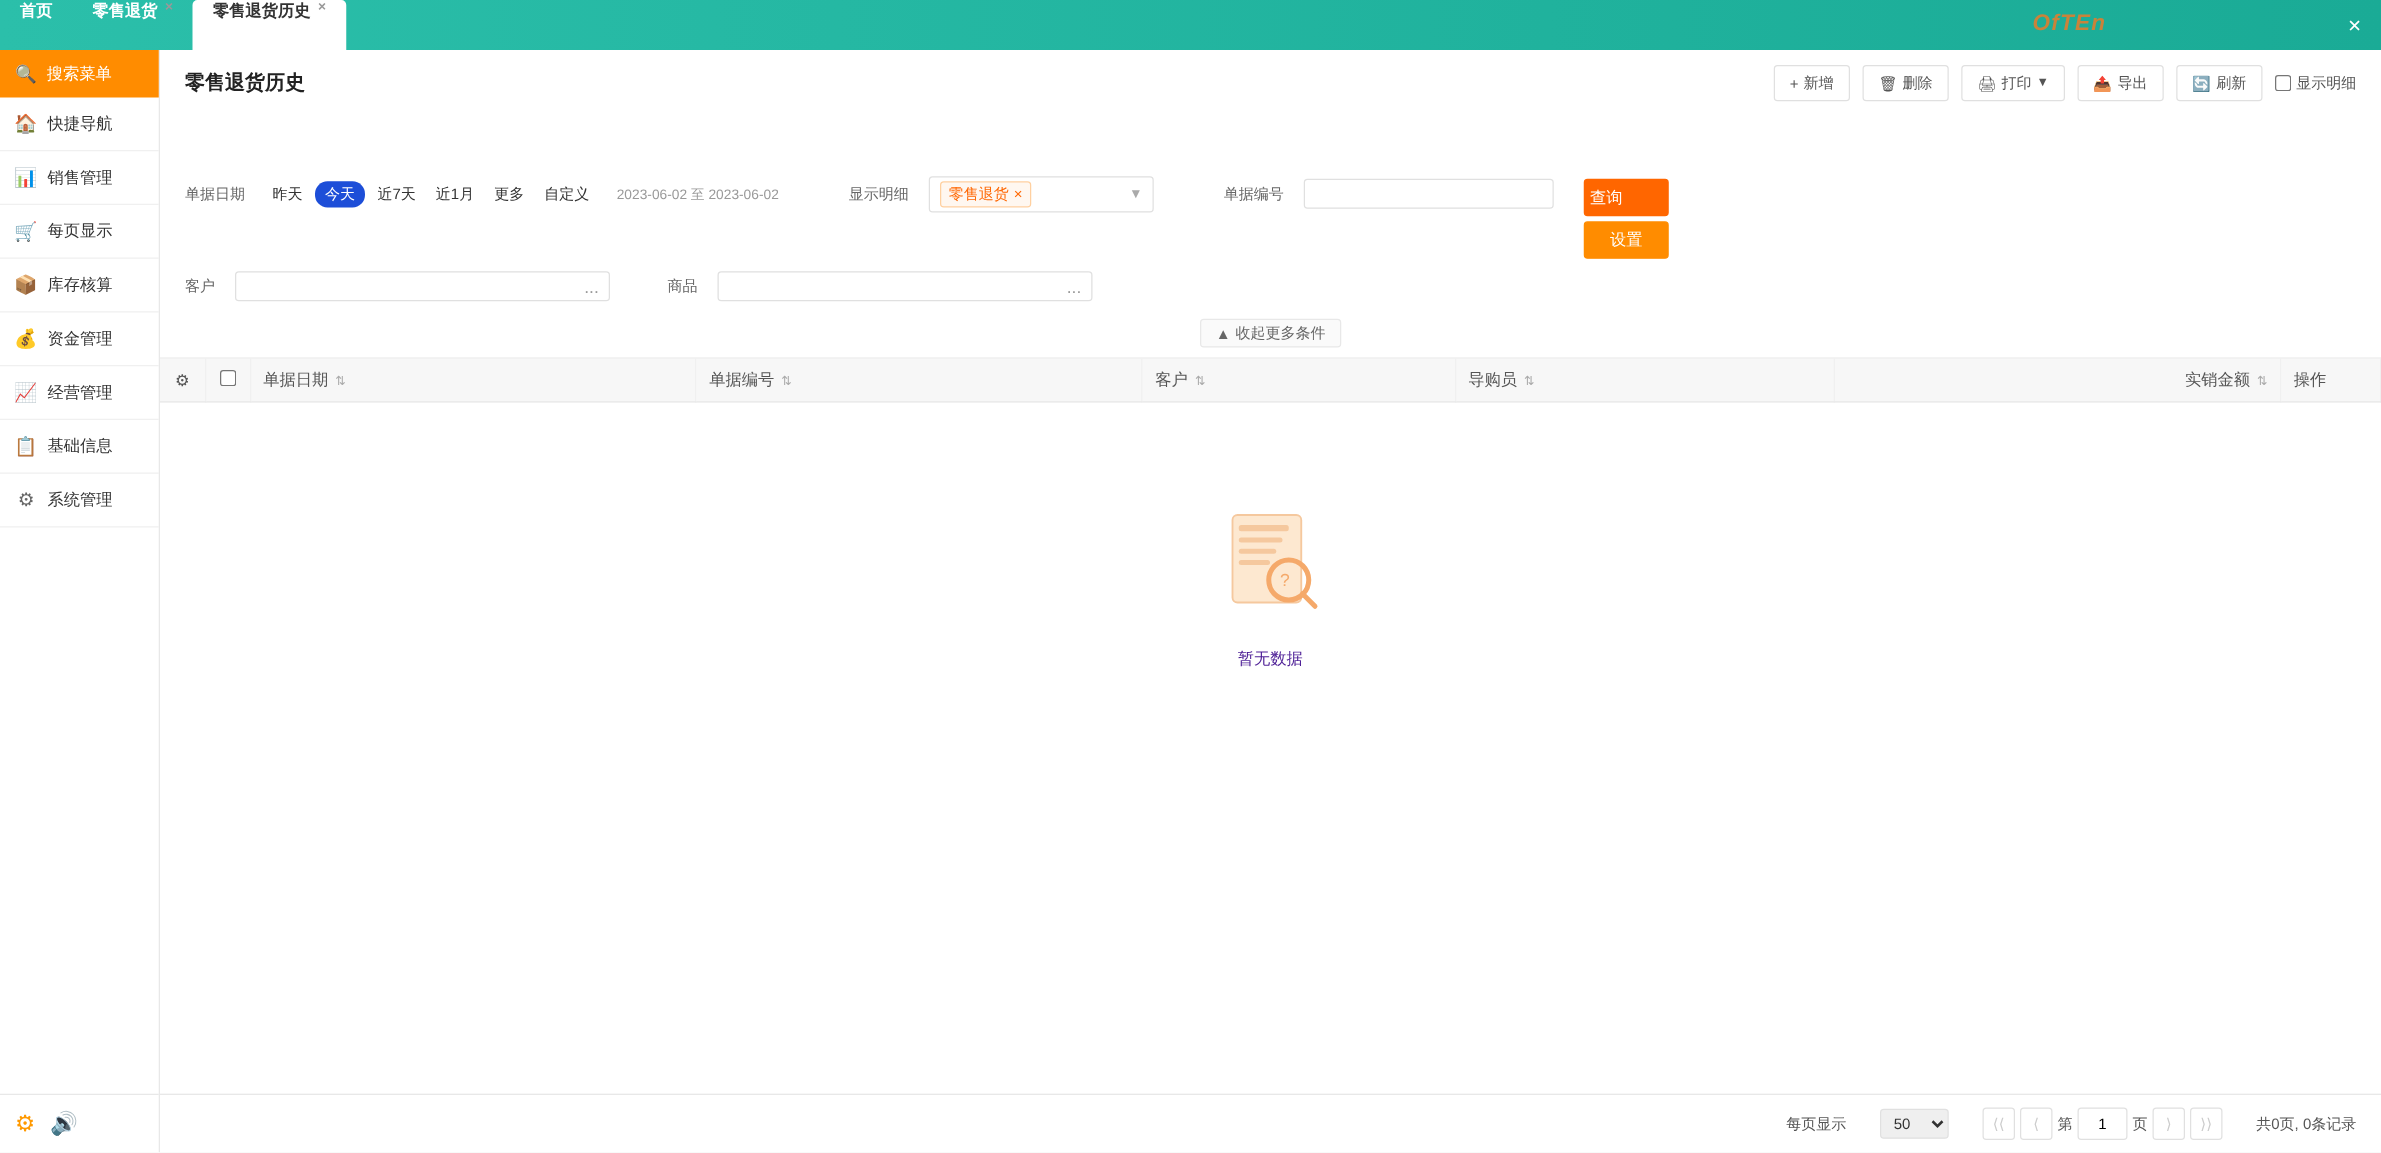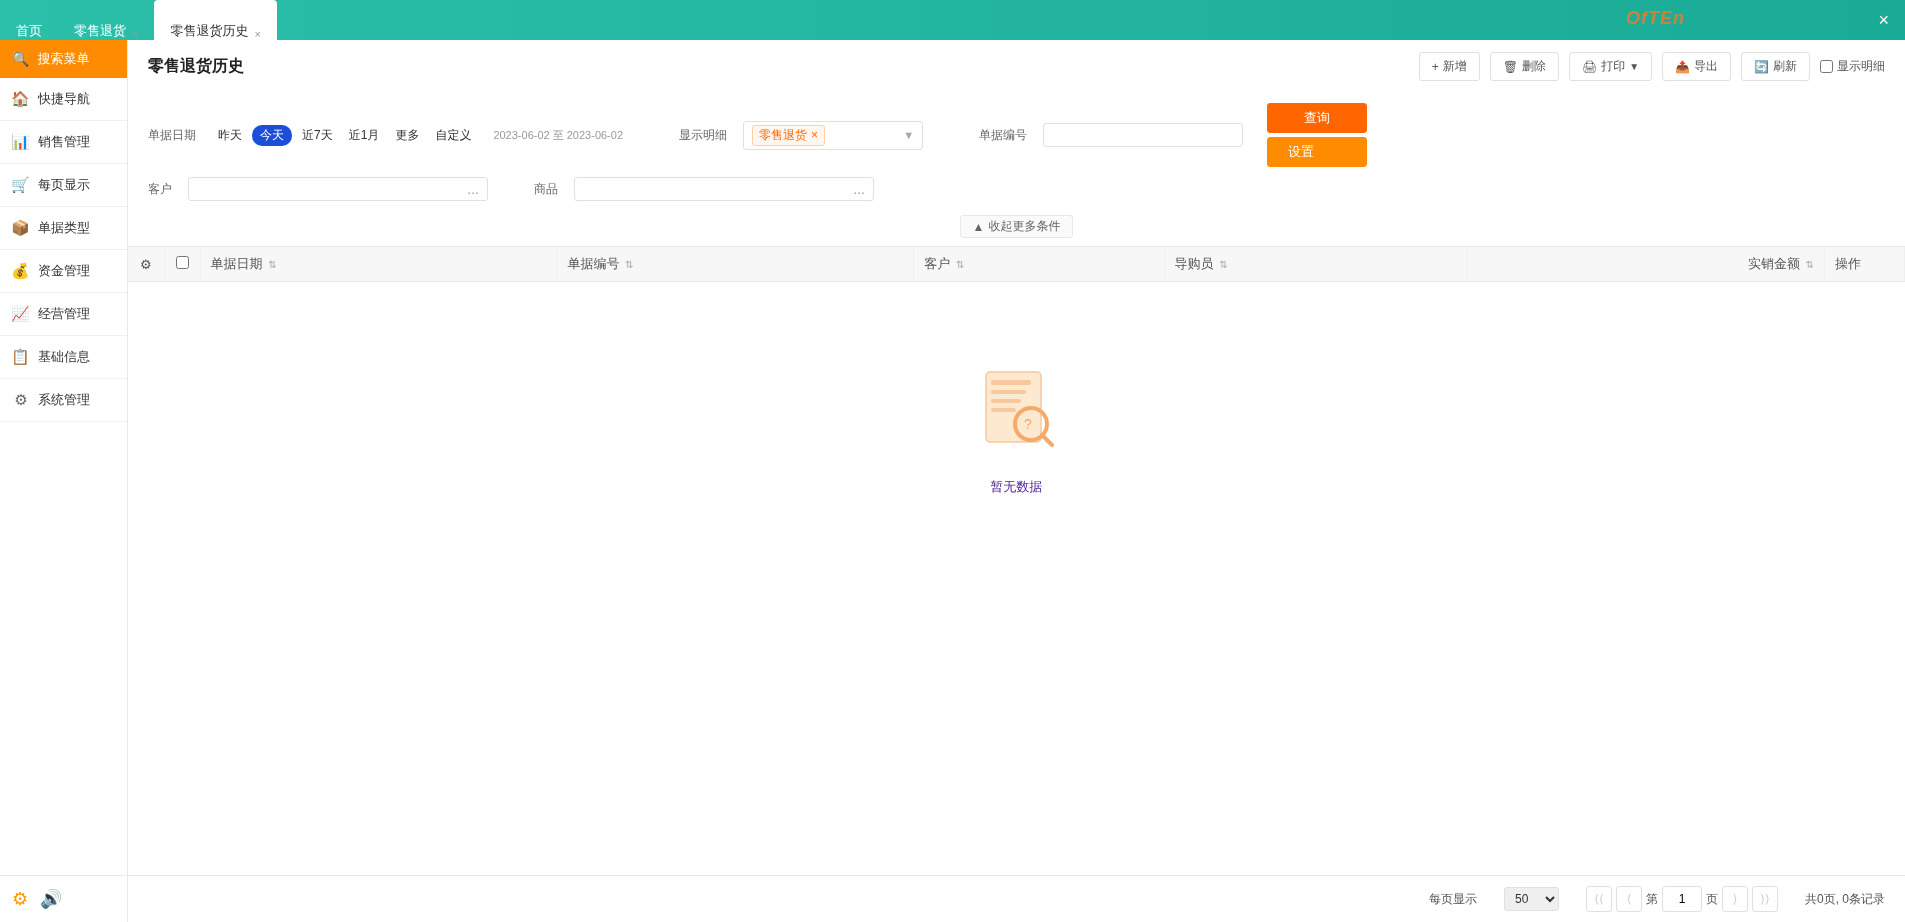--- a/index.html
+++ b/index.html
@@ -15,28 +15,29 @@
       flex-shrink: 0;
     }
     .top-bar-tabs {
       display: flex;
       align-items: stretch;
       height: 100%;
       flex: 1;
     }
     .top-tab {
       display: flex;
-      align-items: flex-end;
+      align-items: flex-start;
       padding: 0 16px;
       color: #fff;
       font-size: 13px;
       cursor: pointer;
       height: 100%;
       gap: 6px;
       white-space: nowrap;
+      font-weight: bold;
     }
     .top-tab.active {
       background: #fff;
       color: #333;
       border-radius: 4px 4px 0 0;
     }
     .top-tab .close-icon {
       font-size: 11px;
       color: #999;
       cursor: pointer;
@@ -398,21 +399,21 @@
     <div class="sidebar-item">
       <span class="sidebar-icon">📊</span>
       <span>销售管理</span>
     </div>
     <div class="sidebar-item">
       <span class="sidebar-icon">🛒</span>
       <span>每页显示</span>
     </div>
     <div class="sidebar-item">
       <span class="sidebar-icon">📦</span>
-      <span>单据类型</span>
+      <span>库存核算</span>
     </div>
     <div class="sidebar-item">
       <span class="sidebar-icon">💰</span>
       <span>资金管理</span>
     </div>
     <div class="sidebar-item">
       <span class="sidebar-icon">📈</span>
       <span>经营管理</span>
     </div>
     <div class="sidebar-item">
@@ -484,21 +485,21 @@
               <span class="remove">×</span>
             </div>
             <span style="flex:1;"></span>
             <span style="color:#aaa;font-size:11px;">▼</span>
           </div>
 
           <span class="filter-label" style="margin-left:40px;">单据编号</span>
           <input class="filter-input" type="text" placeholder="" style="">
 
           <div style="display:flex;flex-direction:column;gap:4px;margin-left:8px;">
-            <button class="toolbar-btn primary" style="padding:5px 36px;font-size:13px;">
+            <button class="toolbar-btn primary" style="padding:5px 4px;font-size:13px;margin-top:40px;">
               <span>查询</span>
             </button>
             <button class="toolbar-btn" style="padding:5px 20px;font-size:13px;background:#ff8c00;color:#fff;border-color:#ff8c00;">
               <span>设置</span>
             </button>
           </div>
         </div>
 
         <div class="filter-row">
           <span class="filter-label">客户</span>

